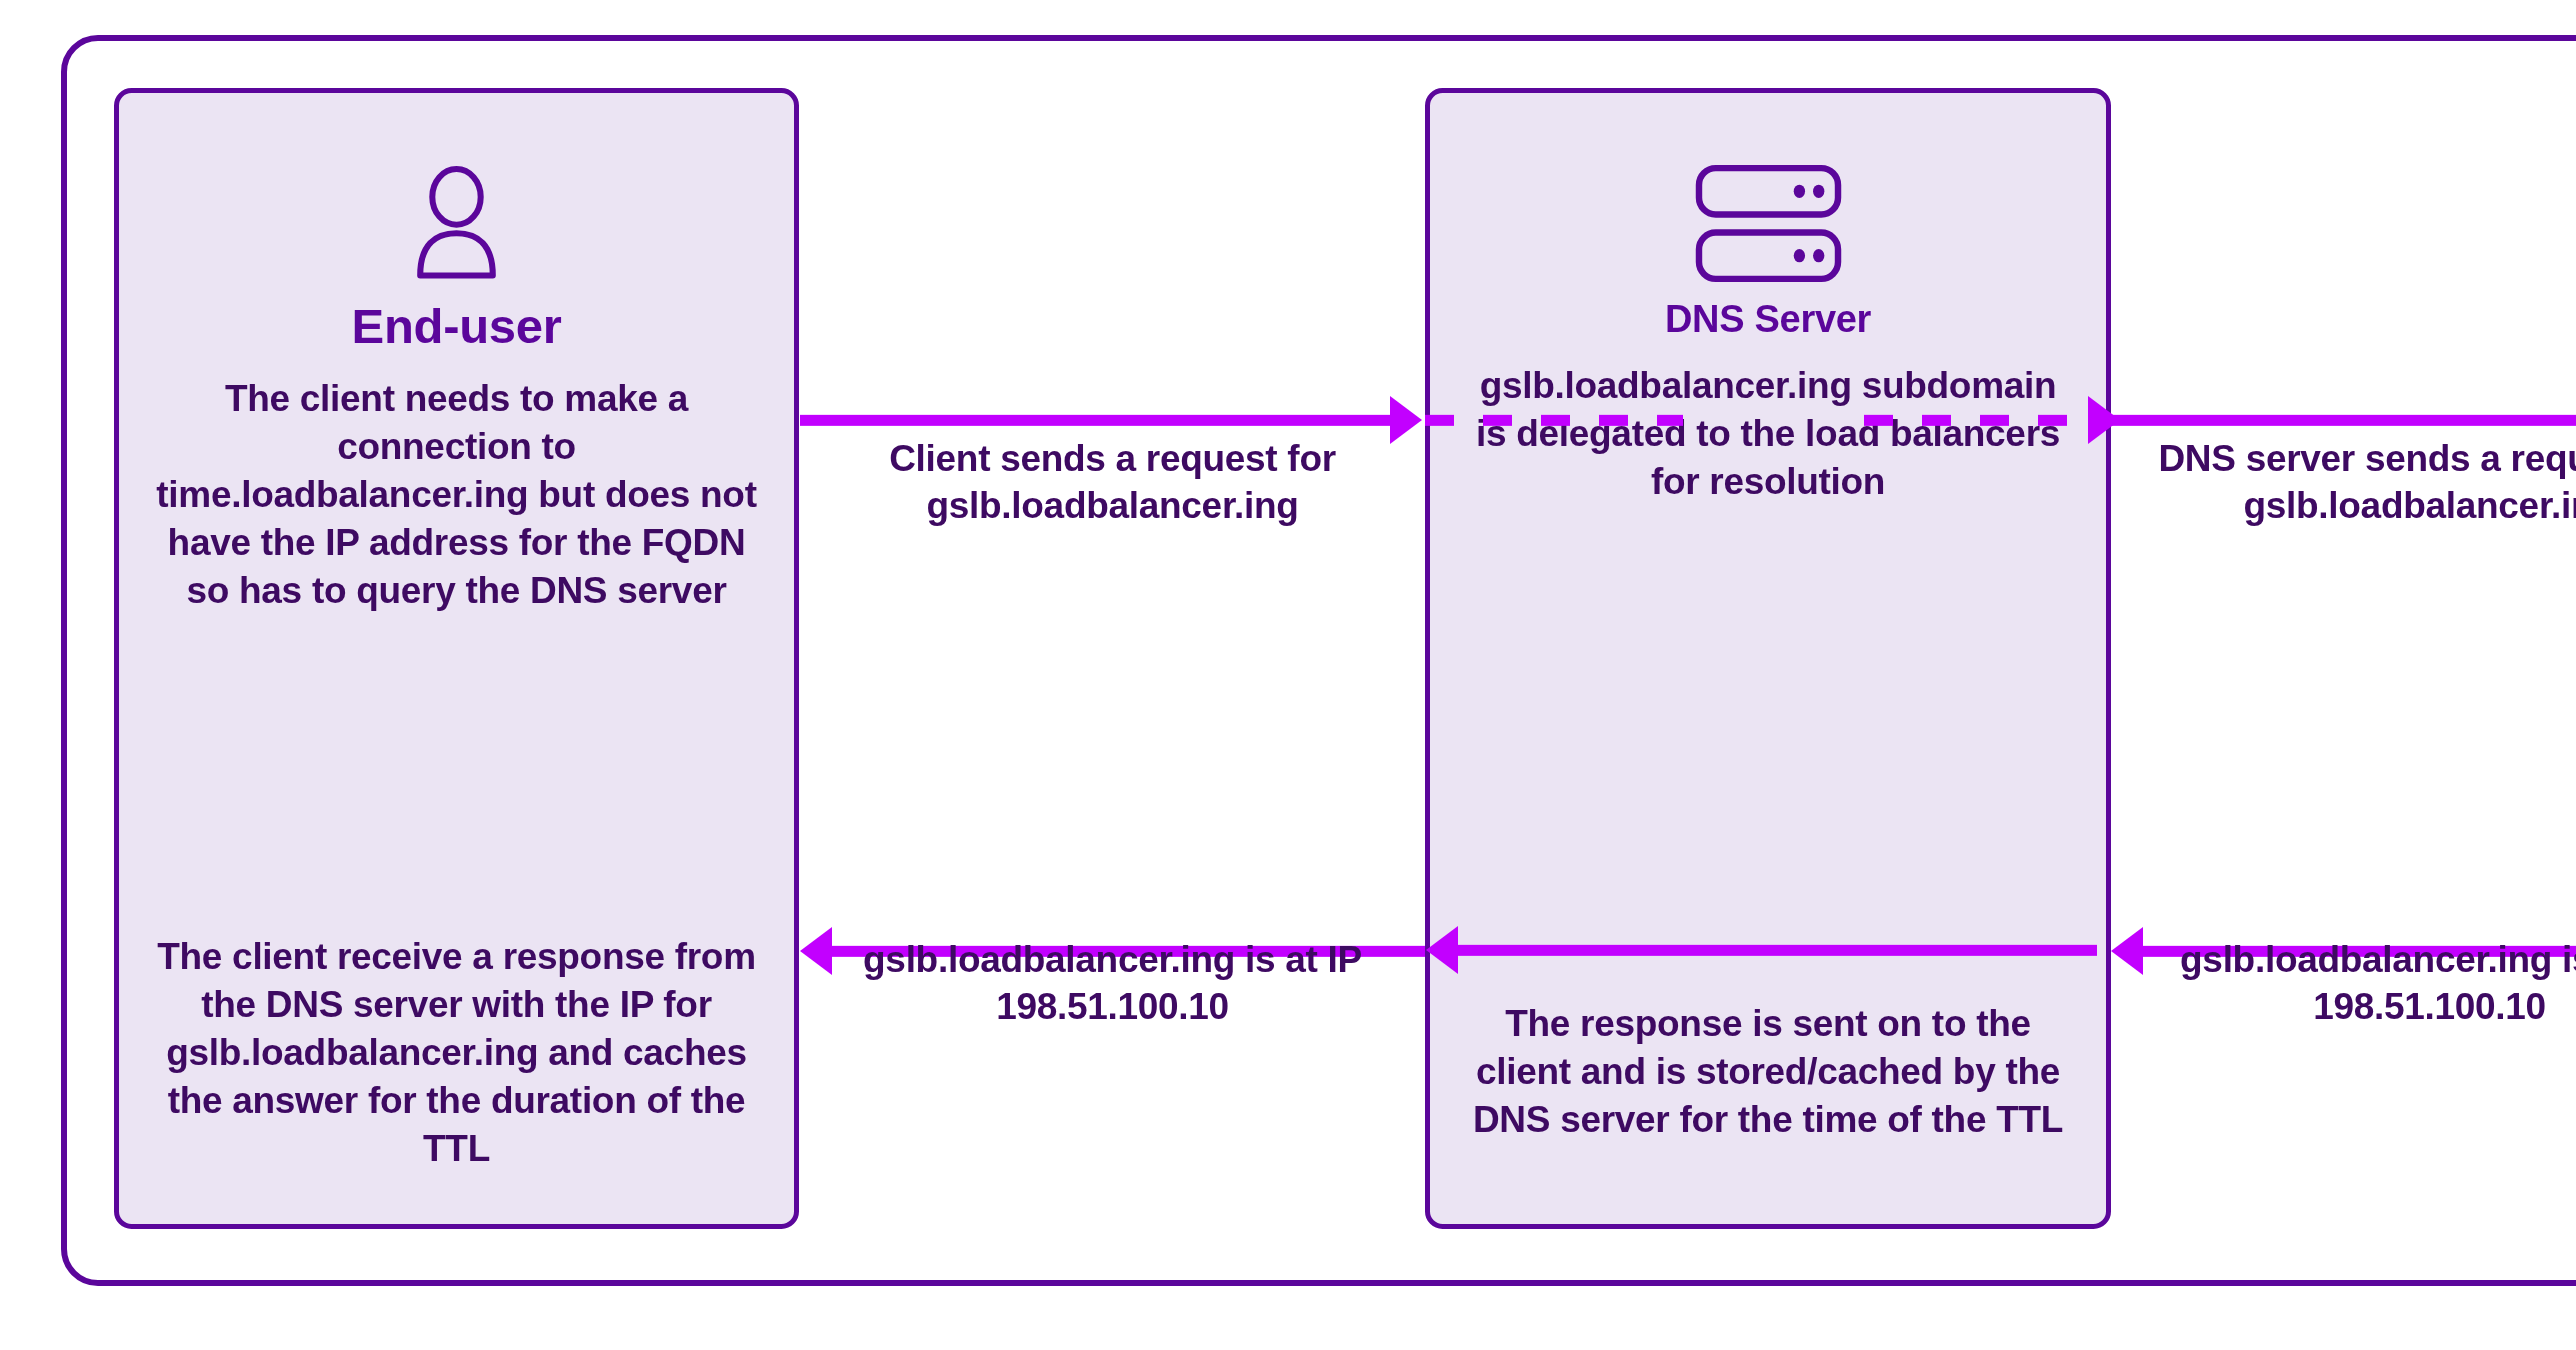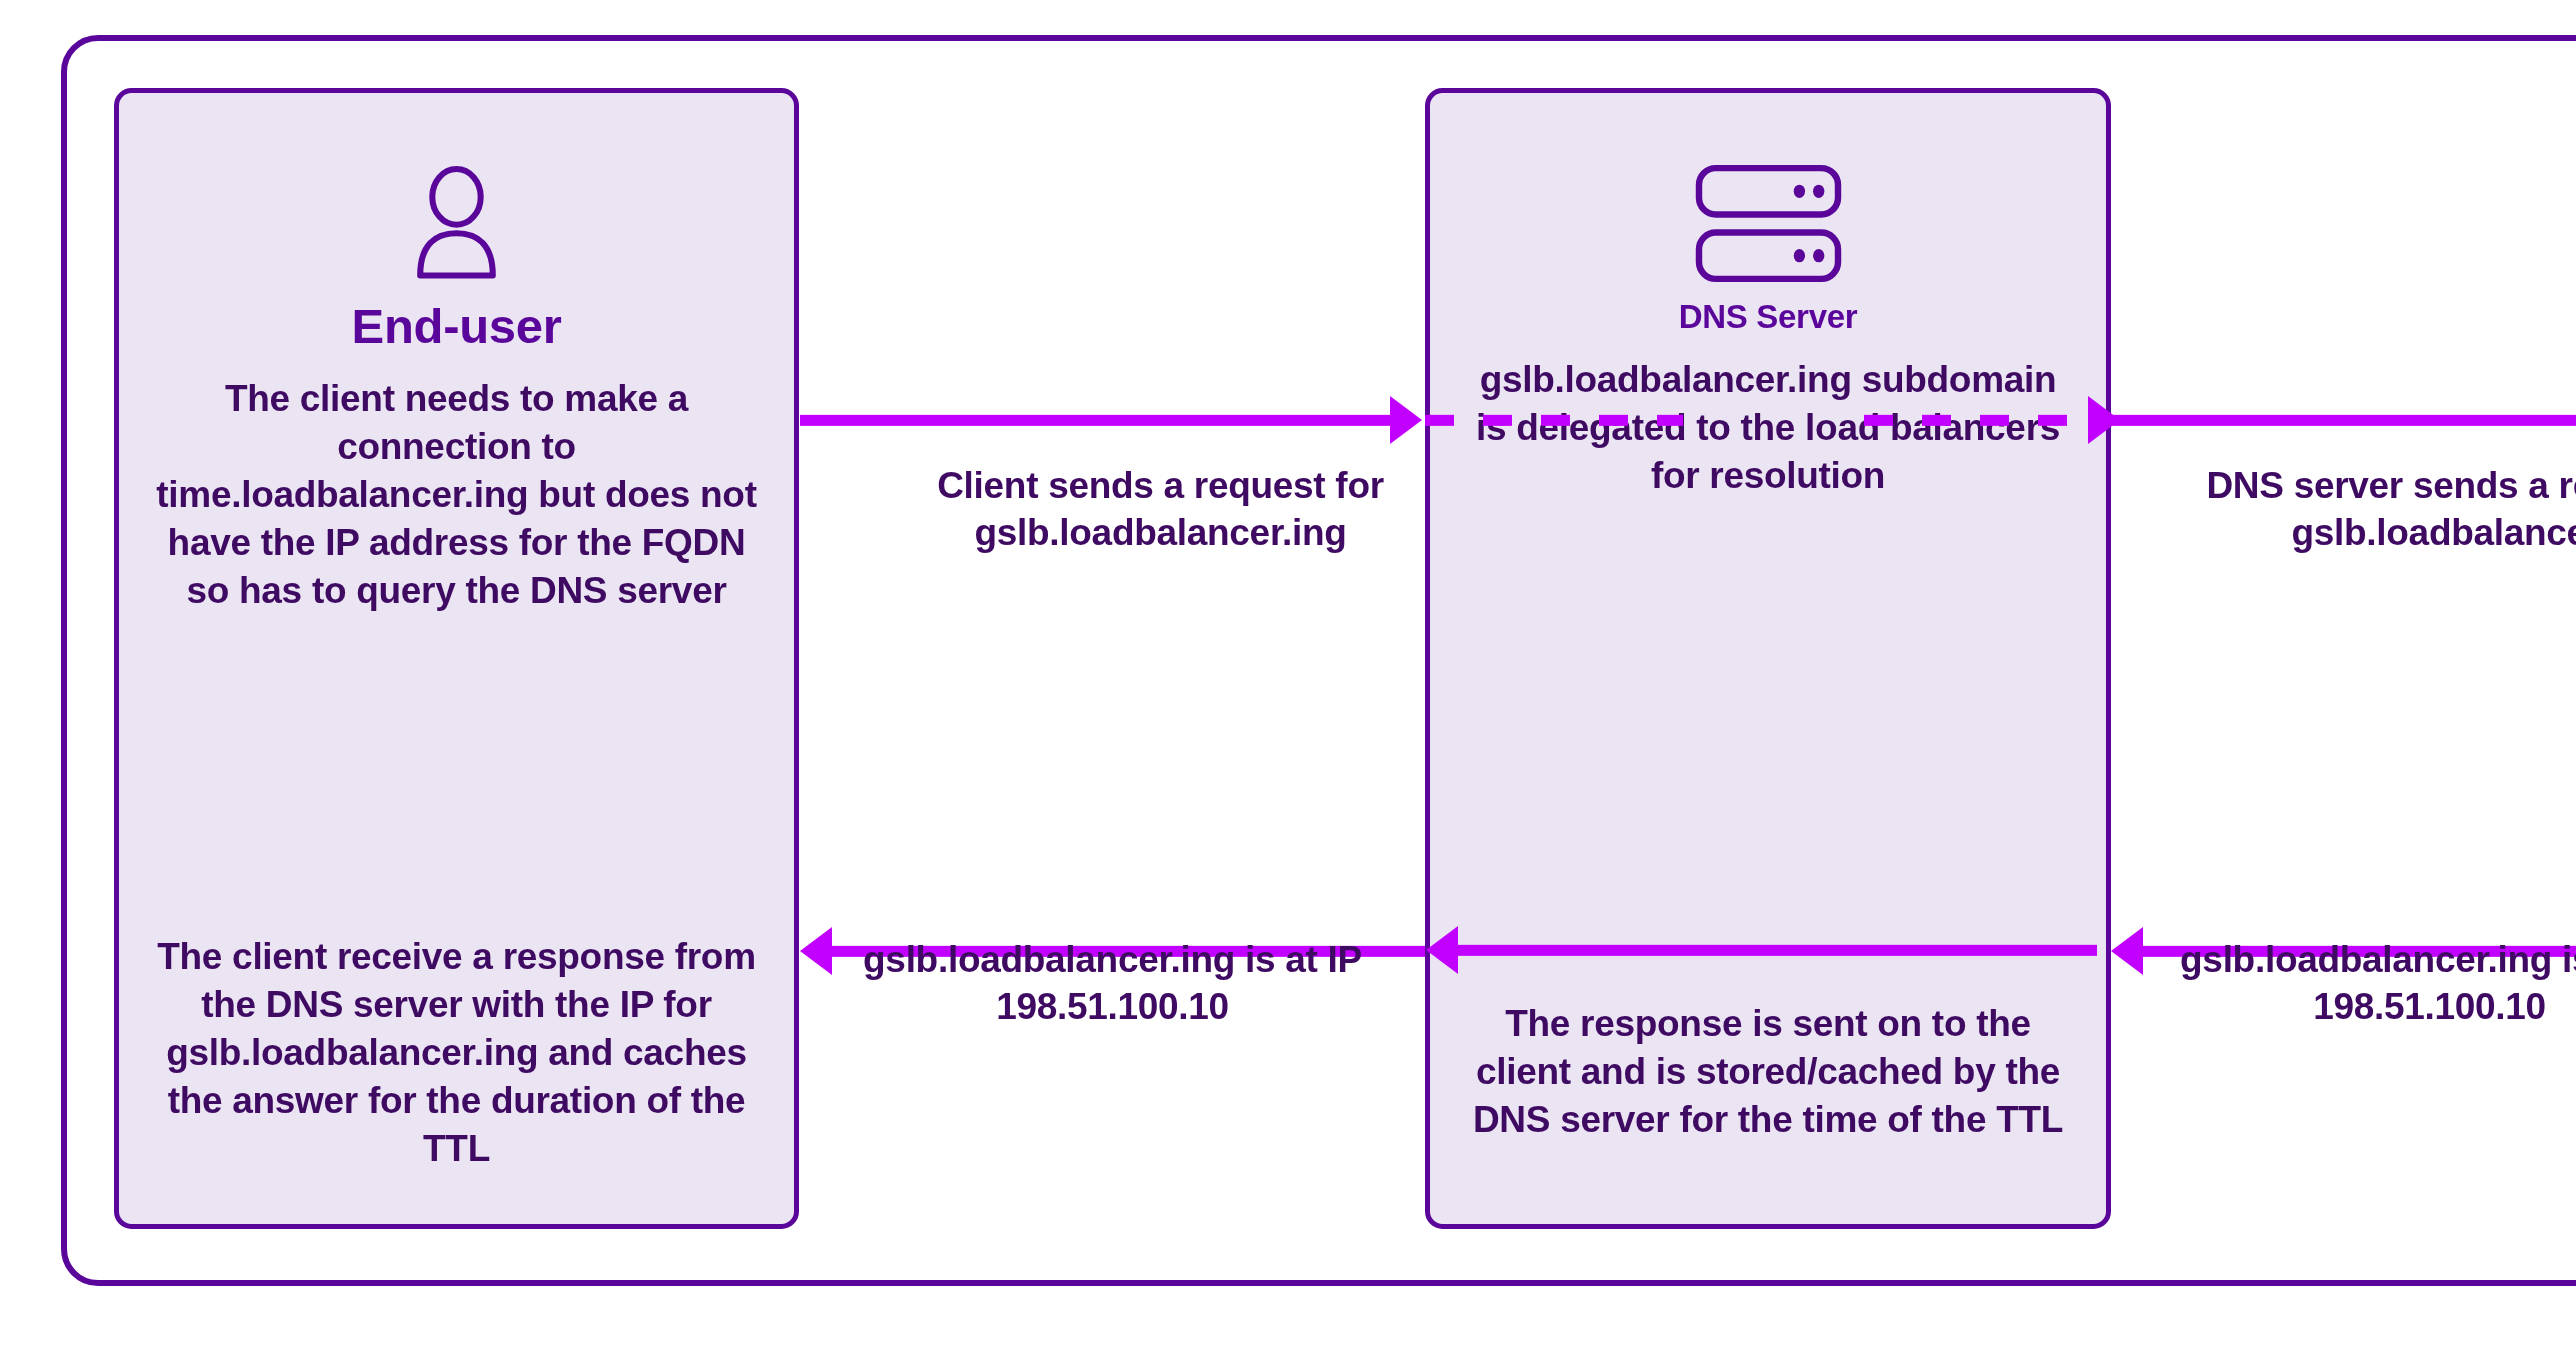--- a/index.html
+++ b/index.html
@@ -28,21 +28,21 @@
   
   .icon-wrap{margin-top:45px;height:170px;display:flex;align-items:center;justify-content:center;}
   .icon-wrap svg{display:block;}
 
   
   .card-title{
     color:#5B069B;font-weight:bold;text-align:center;line-height:1.20;
     letter-spacing:-0.3px;
   }
   #title-enduser{font-size:49px;margin-top:-11.3px;}
-  #title-dns{font-size:33px;margin-top:-11.3px;}
+  #title-dns{font-size:38px;margin-top:-11.3px;}
 
   
   .body-text{
     color:#3E0A62;text-align:center;font-weight:bold;
     font-size:37px;line-height:1.30;letter-spacing:-0.3px;
     padding:0 30px;box-sizing:border-box;width:100%;
   }
   #body-enduser-top{margin-top:19.6px;}
   #body-dns-top{margin-top:19.6px;}
   .body-bottom{position:absolute;left:0;width:100%;}
@@ -72,21 +72,21 @@
   .arrow-head.right{border-left:32px solid #C200FF;}
   .arrow-head.left{border-right:32px solid #C200FF;}
 
   
   .caption{
     position:absolute;left:0;width:100%;
     color:#3E0A62;text-align:center;font-weight:bold;
     font-size:37px;line-height:1.28;letter-spacing:-0.3px;
     padding:0 17.5px;box-sizing:border-box;
   }
-  .caption.top{top:374px;margin-left:48px;}
+  .caption.top{top:347px;}
   .caption.bottom{top:848px;}
 
   
   #dns-flow-row{
     position:absolute;left:800px;top:410px;width:2061px;height:20.6px;z-index:3;
     pointer-events:none;
   }
   .dash-seg{
     position:absolute;top:50%;transform:translateY(-50%);height:10.3px;
     background:repeating-linear-gradient(to right,#C200FF 0 29px,transparent 29px 58px);

